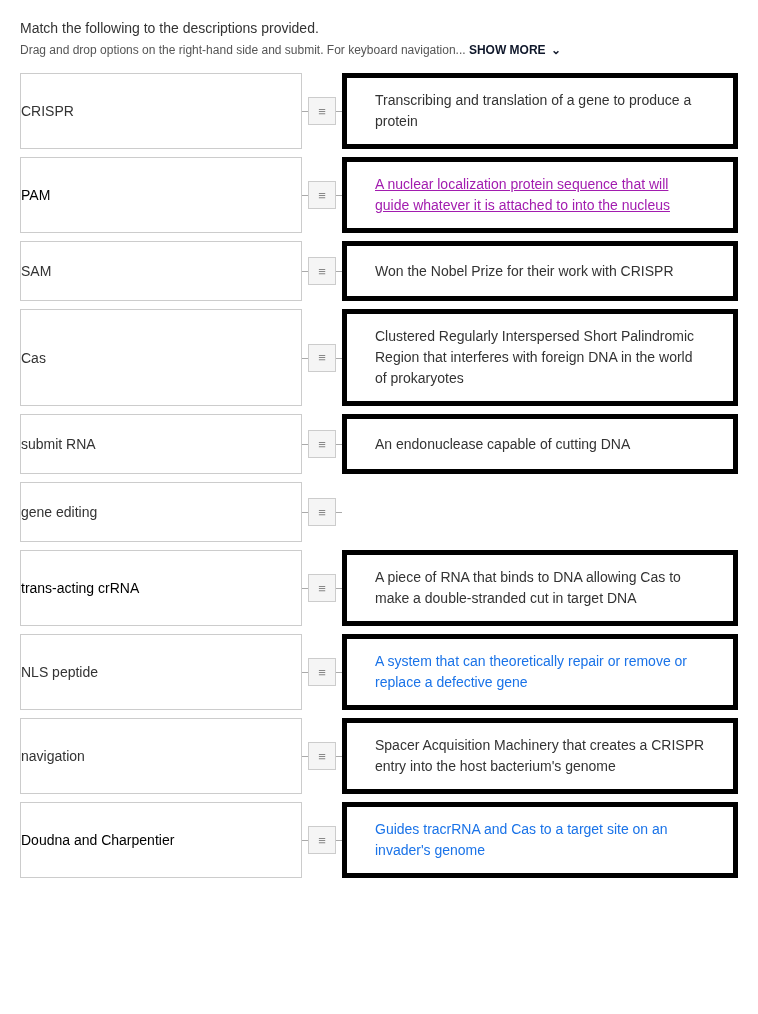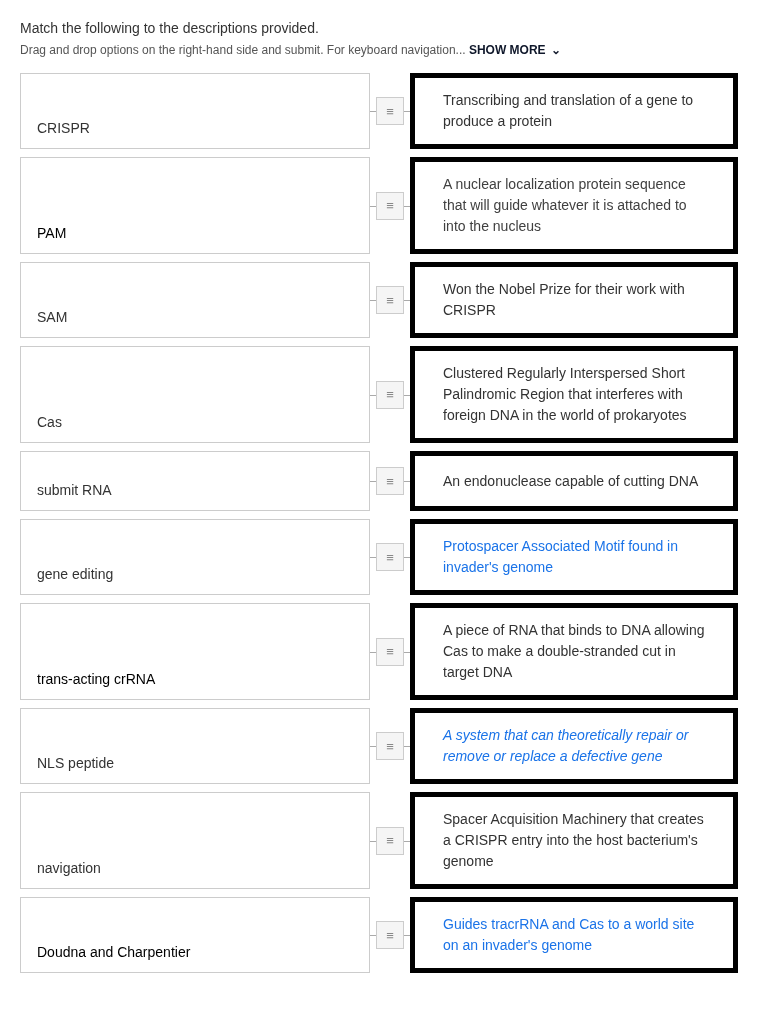--- a/index.html
+++ b/index.html
@@ -36,26 +36,26 @@
       flex-direction: column;
       gap: 0px;
     }
     .pair-row {
       display: flex;
       flex-direction: row;
       align-items: stretch;
       margin-bottom: 8px;
     }
     .left-box {
-      width: 350px;
+      width: 282px;
       min-height: 60px;
       border: 1px solid #ccc;
       display: flex;
-      align-items: flex-end;
-      padding: 12px 16px;
+      align-items: center;
+      padding: 12px 0;
       background: #fff;
     }
     .left-label {
       font-size: 14px;
       color: #000000;
       cursor: default;
     }
     .left-label.black {
       color: #333;
     }
@@ -129,21 +129,21 @@
     </div>
     <div class="pair-row">
       <div class="left-box">
         <span class="left-label">PAM</span>
       </div>
       <div class="connector">
         <div class="connector-line"></div>
         <div class="drag-handle">≡</div>
       </div>
       <div class="right-box">
-        <span class="right-text" style="color: #404040;">A nuclear localization protein sequence that will guide whatever it is attached to into the nucleus</span>
+        <span class="right-text" style="color: #a21caf; text-decoration: underline;">A nuclear localization protein sequence that will guide whatever it is attached to into the nucleus</span>
       </div>
     </div>
     <div class="pair-row">
       <div class="left-box">
         <span class="left-label black">SAM</span>
       </div>
       <div class="connector">
         <div class="connector-line"></div>
         <div class="drag-handle">≡</div>
       </div>
@@ -176,23 +176,20 @@
       </div>
     </div>
     <div class="pair-row">
       <div class="left-box">
         <span class="left-label black">gene editing</span>
       </div>
       <div class="connector">
         <div class="connector-line"></div>
         <div class="drag-handle">≡</div>
       </div>
-      <div class="right-box">
-        <span class="right-text" style="color: rgb(26, 115, 232);">Protospacer Associated Motif found in invader's genome</span>
-      </div>
     </div>
     <div class="pair-row">
       <div class="left-box">
         <span class="left-label">trans-acting crRNA</span>
       </div>
       <div class="connector">
         <div class="connector-line"></div>
         <div class="drag-handle">≡</div>
       </div>
       <div class="right-box">
@@ -201,21 +198,21 @@
     </div>
     <div class="pair-row">
       <div class="left-box">
         <span class="left-label black">NLS peptide</span>
       </div>
       <div class="connector">
         <div class="connector-line"></div>
         <div class="drag-handle">≡</div>
       </div>
       <div class="right-box">
-        <span class="right-text" style="color: rgb(26, 115, 232); font-style: italic;">A system that can theoretically repair or remove or replace a defective gene</span>
+        <span class="right-text" style="color: rgb(26, 115, 232);">A system that can theoretically repair or remove or replace a defective gene</span>
       </div>
     </div>
     <div class="pair-row">
       <div class="left-box">
         <span class="left-label black">navigation</span>
       </div>
       <div class="connector">
         <div class="connector-line"></div>
         <div class="drag-handle">≡</div>
       </div>
@@ -225,16 +222,16 @@
     </div>
     <div class="pair-row">
       <div class="left-box">
         <span class="left-label">Doudna and Charpentier</span>
       </div>
       <div class="connector">
         <div class="connector-line"></div>
         <div class="drag-handle">≡</div>
       </div>
       <div class="right-box">
-        <span class="right-text" style="color: rgb(26, 115, 232);">Guides tracrRNA and Cas to a world site on an invader's genome</span>
+        <span class="right-text" style="color: rgb(26, 115, 232);">Guides tracrRNA and Cas to a target site on an invader's genome</span>
       </div>
     </div>
   </div>
 
 </body></html>

